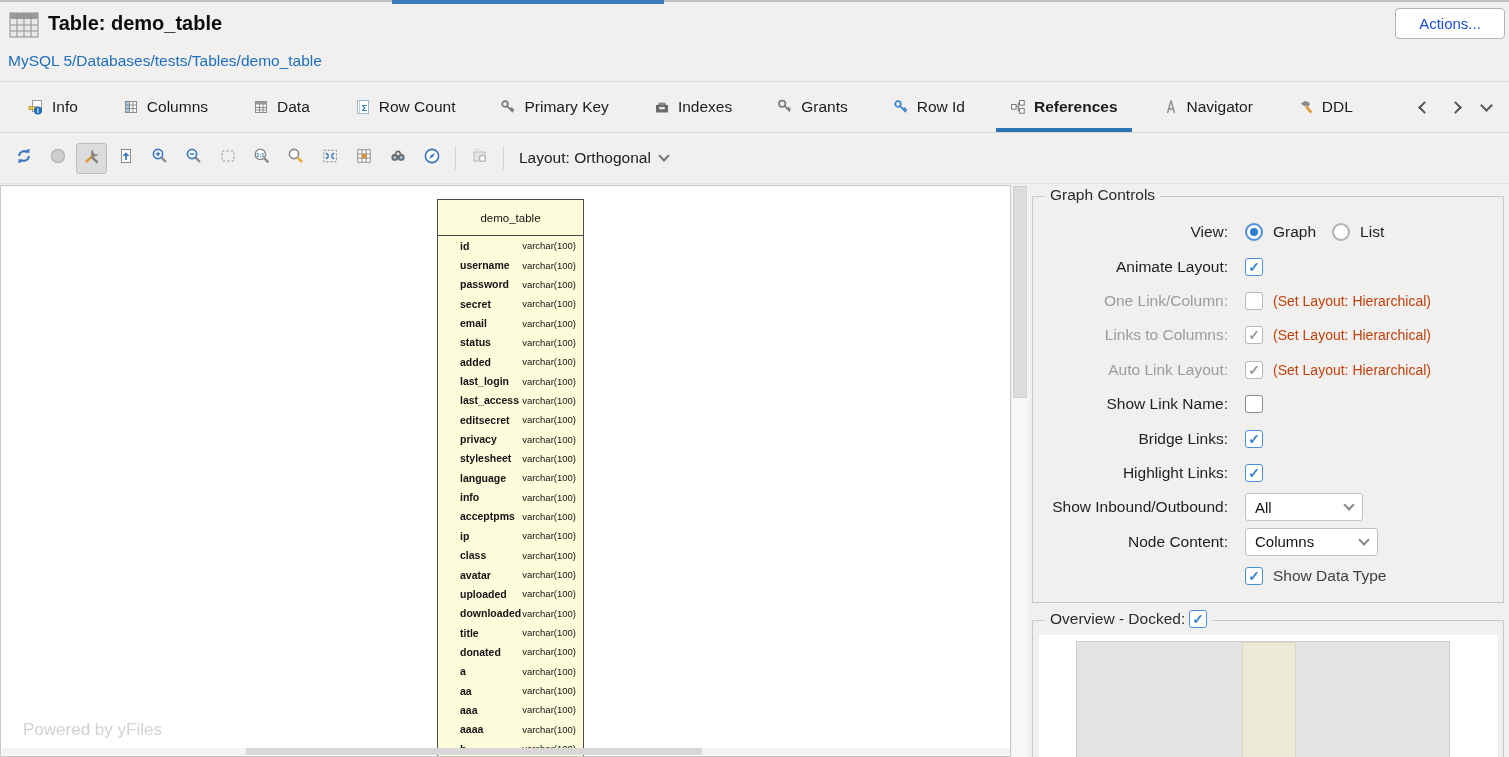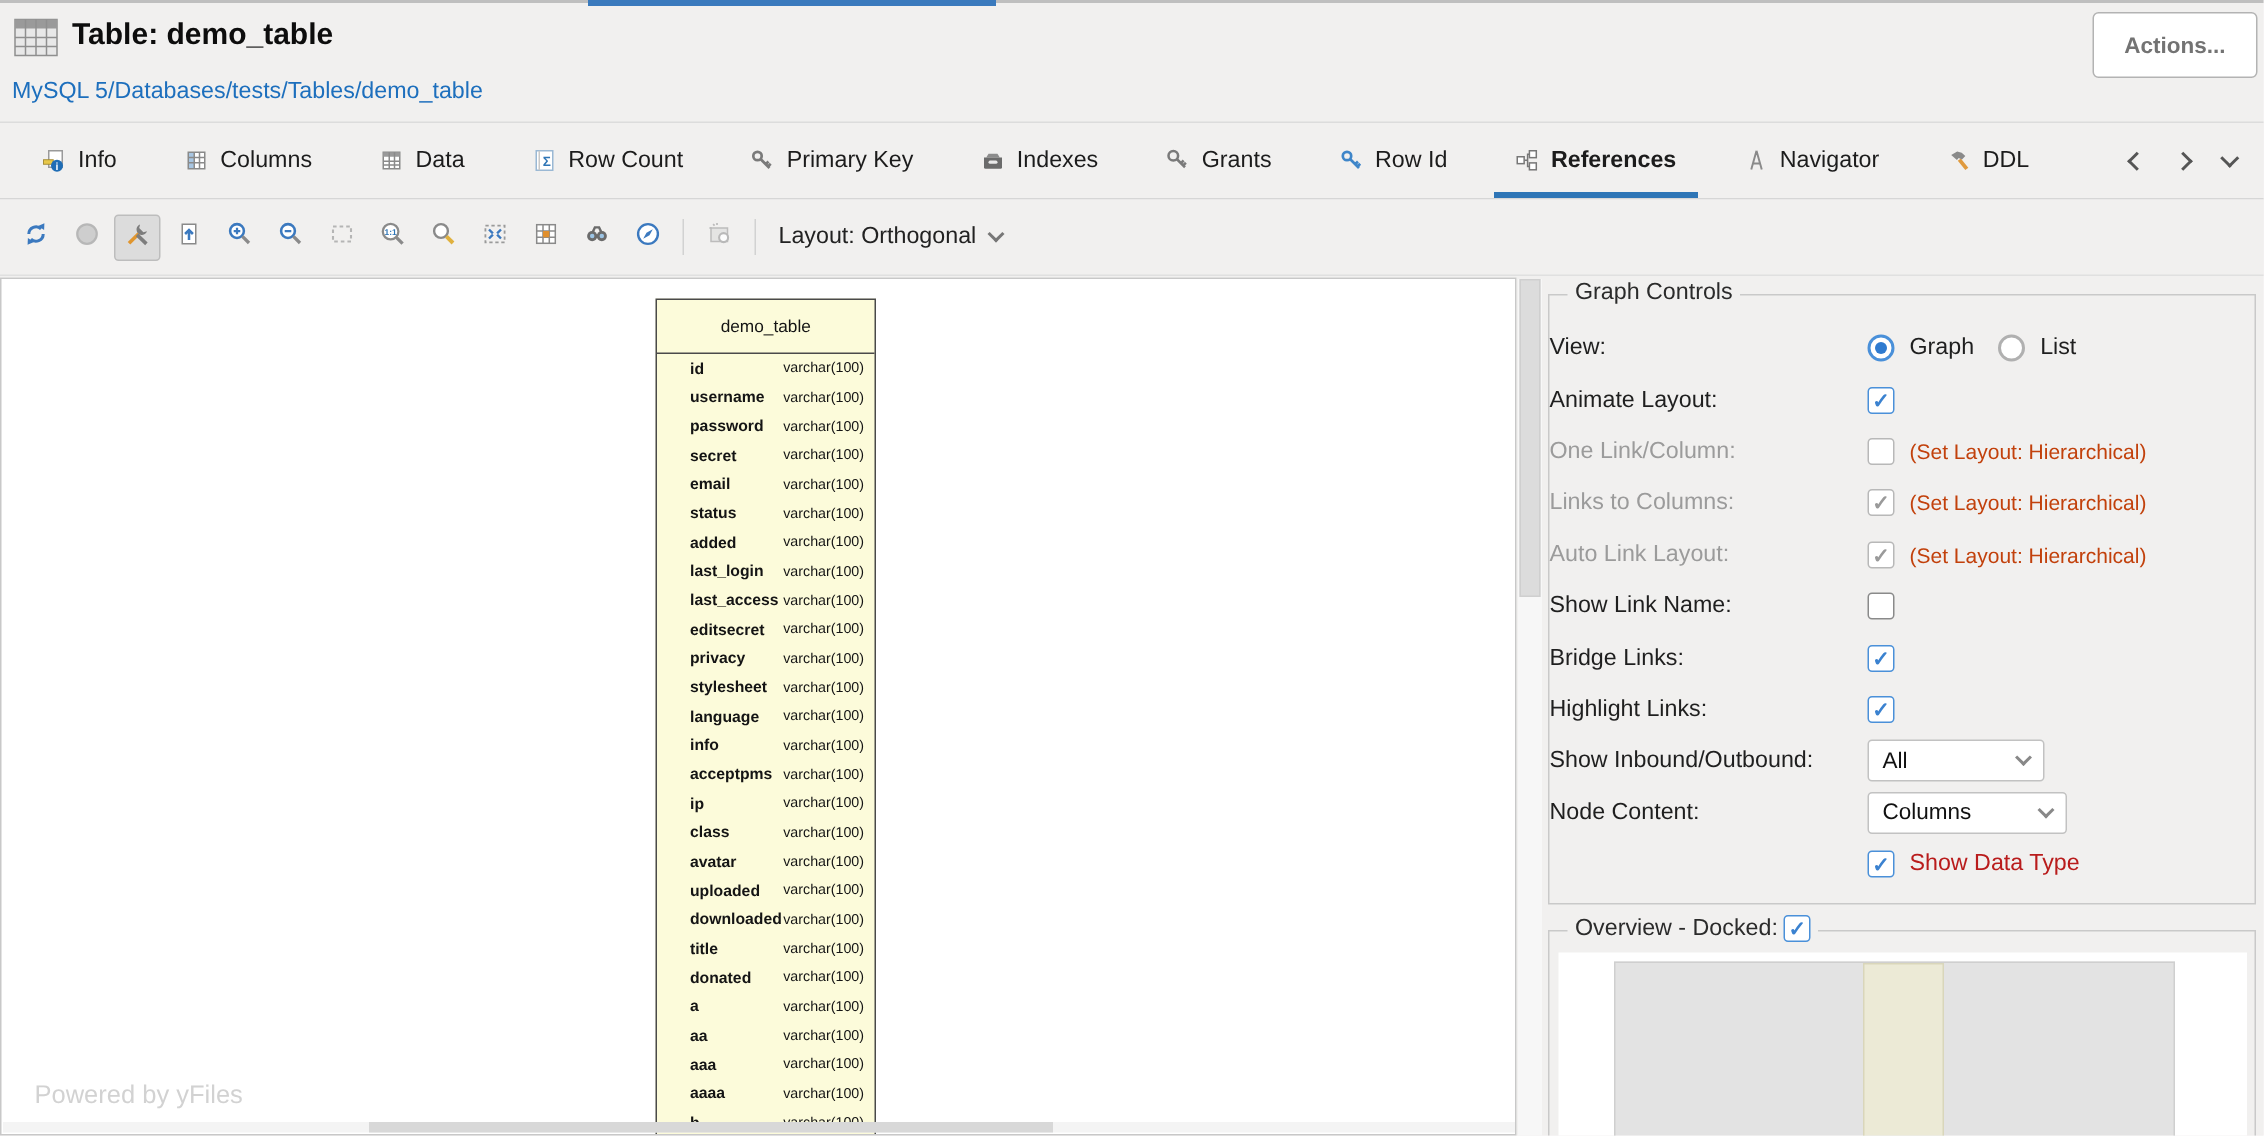--- a/index.html
+++ b/index.html
@@ -7,23 +7,23 @@
     font-family:"Liberation Sans", sans-serif; background:#f1f0ef; color:#1e1e1e; }
 
   
   .top-strip { position:absolute; left:0; top:0; width:1509px; height:4px; }
   .top-strip .gray { position:absolute; left:0; top:0; width:100%; height:2px; background:#bfbfbf; }
   .top-strip .blue { position:absolute; left:392px; top:0; width:272px; height:4px; background:#3a7abd; }
 
   
   .hdr-icon { position:absolute; left:9px; top:12px; width:30px; height:26px; }
   .page-title { position:absolute; left:48px; top:12px; font-size:20px; font-weight:bold; color:#0d0d0d; }
-  .actions-btn { position:absolute; left:1395px; top:8px; width:110px; height:44px; background:#fff;
-    border:1px solid #b3b3b3; border-radius:4px; font-size:15px; color:#737373;
-    display:flex; align-items:center; justify-content:center; cursor:default;font-weight:bold; }
+  .actions-btn { position:absolute; left:1395px; top:8px; width:110px; height:31px; background:#fff;
+    border:1px solid #b3b3b3; border-radius:4px; font-size:15px; color:#1d4ed8;
+    display:flex; align-items:center; justify-content:center; cursor:default; }
   .breadcrumb { position:absolute; left:8px; top:52px; font-size:15.5px; color:#1d6fbd; }
   .hdr-divider { position:absolute; left:0; top:81px; width:1509px; height:1px; background:#dcdcdc; }
 
   
   .tabbar { position:absolute; left:0; top:82px; width:1509px; height:51px; display:flex;
     align-items:center; padding-left:28px; gap:45px; border-bottom:1px solid #d6d6d6; background:#f1f0ef; }
   .tab { position:relative; height:100%; display:flex; align-items:center; gap:8px;
     font-size:15.5px; color:#1c1c1c; white-space:nowrap; cursor:default; }
   .tab.selected .tab-label { font-weight:bold; }
   .tab.selected::after { content:""; position:absolute; left:-14px; right:-14px; bottom:0;
@@ -68,39 +68,39 @@
 
   
   .rpanel { position:absolute; left:1030px; top:185px; width:479px; height:572px; overflow:hidden; }
   .group { position:absolute; border:1px solid #c9c9c9; }
   .group-legend { position:absolute; top:-11px; left:12px; background:#f1f0ef; padding:0 5px;
     font-size:15.5px; color:#2b2b2b; display:flex; align-items:center; gap:4px; }
   .g1 { left:2px; top:11px; width:472px; height:407px; }
   .g2 { left:2px; top:435px; width:472px; height:330px; }
   .ctl-rows { padding-top:18px; }
   .ctl-row { height:34.4px; display:flex; align-items:center; }
-  .ctl-label { width:212px; padding-right:0; font-size:15.5px; color:#1f1f1f; flex:none; }
+  .ctl-label { width:212px; text-align:right; padding-right:17px; font-size:15.5px; color:#1f1f1f; flex:none; }
   .ctl-label.disabled { color:#9b9b9b; }
   .ctl-ctl { display:flex; align-items:center; gap:10px; }
   .note { font-size:14px; color:#c2410c; white-space:nowrap; }
   .opt { font-size:15.5px; color:#1f1f1f; margin-right:6px; }
   .radio { width:18px; height:18px; border-radius:50%; border:2px solid #b0b0b0; background:#fff;
     display:inline-flex; align-items:center; justify-content:center; }
   .radio.on { border-color:#4a90d9; }
   .radio.on::after { content:""; width:8px; height:8px; border-radius:50%; background:#2f7bd0; }
   .cb { width:18px; height:18px; border:1.5px solid #8a8a8a; border-radius:3px; background:#fff;
     display:inline-flex; align-items:center; justify-content:center; font-size:14px; font-weight:bold;
     color:#3b82d0; line-height:1; }
   .cb.checked { border-color:#4a90d9; }
   .cb.disabled { border-color:#b8b8b8; color:#9a9a9a; }
   .combo { height:28px; border:1px solid #c2c2c2; border-radius:3px; background:#fff; width:118px;
     display:flex; align-items:center; padding:0 9px; font-size:15px; color:#111; }
   .combo.wide { width:133px; }
   .combo .chevD { margin-left:auto; border-color:#888; width:8px; height:8px; }
-  .cb-after-label { font-size:15.5px; color:#b91c1c; }
+  .cb-after-label { font-size:15.5px; color:#404040; }
 
   
   .ov-white { position:absolute; left:6px; top:14px; width:459px; height:310px; background:#fff; }
   .ov-gray { position:absolute; left:37px; top:6px; width:374px; height:304px; background:#e3e3e3;
     border:1px solid #cfcfcf; }
   .ov-node { position:absolute; left:165px; top:0; width:54px; height:100%; background:#ecead6;
     border:1px solid #d9d6ba; }
 </style>
 </head>
 <body>

